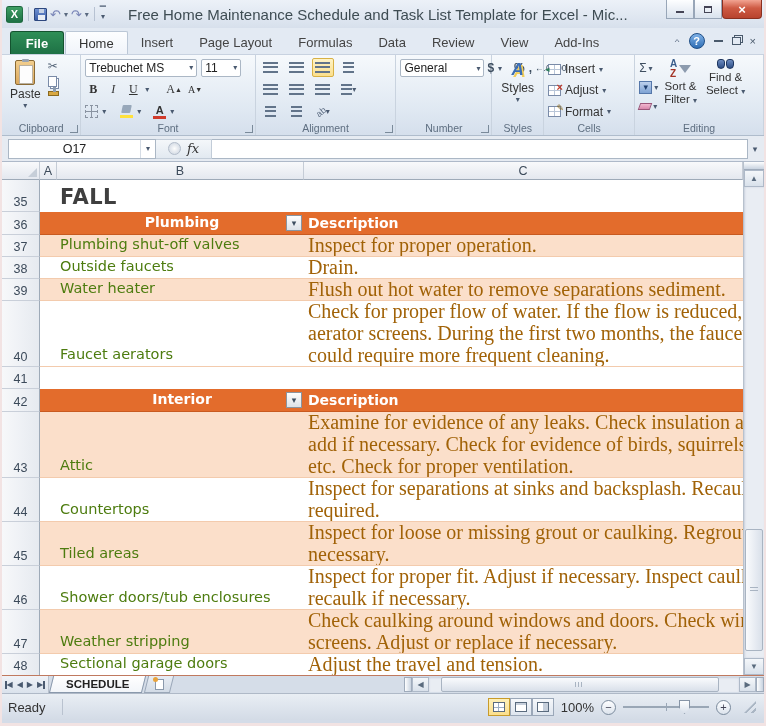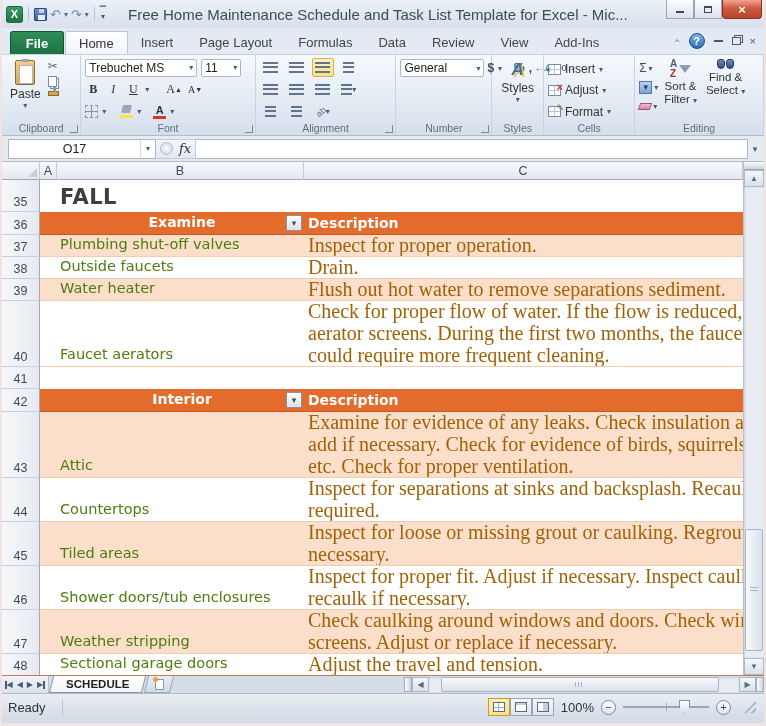--- a/index.html
+++ b/index.html
@@ -100,21 +100,21 @@
   .funnel { width:0; height:0; border-left:6px solid transparent; border-right:6px solid transparent; border-top:8px solid #8C9BAE; margin-left:2px; }
   .binoc { display:flex; margin-bottom:2px; }
   .binoc i { width:8px; height:10px; background:linear-gradient(#6E8CC0,#2E4E86); border:1px solid #1E3660; border-radius:3px 3px 4px 4px; }
   .binoc i + i { margin-left:1px; }
 
   
   .fbar { height:26px; flex:none; background:#E6EBF2; border-bottom:1px solid #AEB9C9; display:flex; align-items:center; padding:2px 2px 2px 6px; gap:0; }
   .namebox { width:148px; height:20px; background:#fff; border:1px solid #ABB7C5; display:flex; align-items:center; }
   .namebox .val { flex:1; text-align:center; font-size:12.5px; color:#222; }
   .namebox .dd { width:15px; height:100%; border-left:1px solid #D5DCE5; display:flex; align-items:center; justify-content:center; font-size:8px; color:#4A5A70; }
-  .fx-zone { display:flex; align-items:center; height:20px; background:linear-gradient(#F4F7FA,#E2E9F1); border:1px solid #C2CCD8; border-left:none; padding:0 4px; gap:6px; }
+  .fx-zone { display:flex; align-items:center; height:20px; background:linear-gradient(#F4F7FA,#E2E9F1); border:1px solid #C2CCD8; border-left:none; padding:0 12px; gap:6px; }
   .dim-circle { width:13px; height:13px; border-radius:50%; background:radial-gradient(#FDFDFD,#C9D2DE); border:1px solid #B2BCCA; }
   .fx { font-family:"DejaVu Serif",serif; font-style:italic; font-size:13px; color:#333; }
   .formula-field { flex:1; height:20px; background:#fff; border:1px solid #ABB7C5; border-left:none; }
   .fbar-dd { width:14px; text-align:center; font-size:9px; color:#4A5A70; }
 
   
   .gridwrap { flex:none; height:513px; display:flex; background:#fff; position:relative; }
   .gridarea { width:745px; overflow:hidden; display:flex; flex-direction:column; }
   .colheads { height:18px; flex:none; display:flex; }
   .ch { background:linear-gradient(#F8F9FB,#E4E8EF); border-right:1px solid #C5CCD6; border-bottom:1px solid #9EAAB8;
@@ -466,21 +466,21 @@
             <div class="cell cell-a"></div>
             <div class="cell cell-b">
               <span class="fall-title">FALL</span>
             </div>
             <div class="cell cell-c"></div>
           </div>
           <div class="grid-row header" style="height: 23px;">
             <div class="row-num">36</div>
             <div class="cell cell-a"></div>
             <div class="cell cell-b" style="align-items: center;">
-              <span class="hdr-label">Examine</span>
+              <span class="hdr-label">Plumbing</span>
               <div class="filter-btn">▾</div>
             </div>
             <div class="cell cell-c" style="justify-content: center;">
               <span class="hdr-label">Description</span>
             </div>
           </div>
           <div class="grid-row band" style="height: 22px;">
             <div class="row-num">37</div>
             <div class="cell cell-a"></div>
             <div class="cell cell-b">

